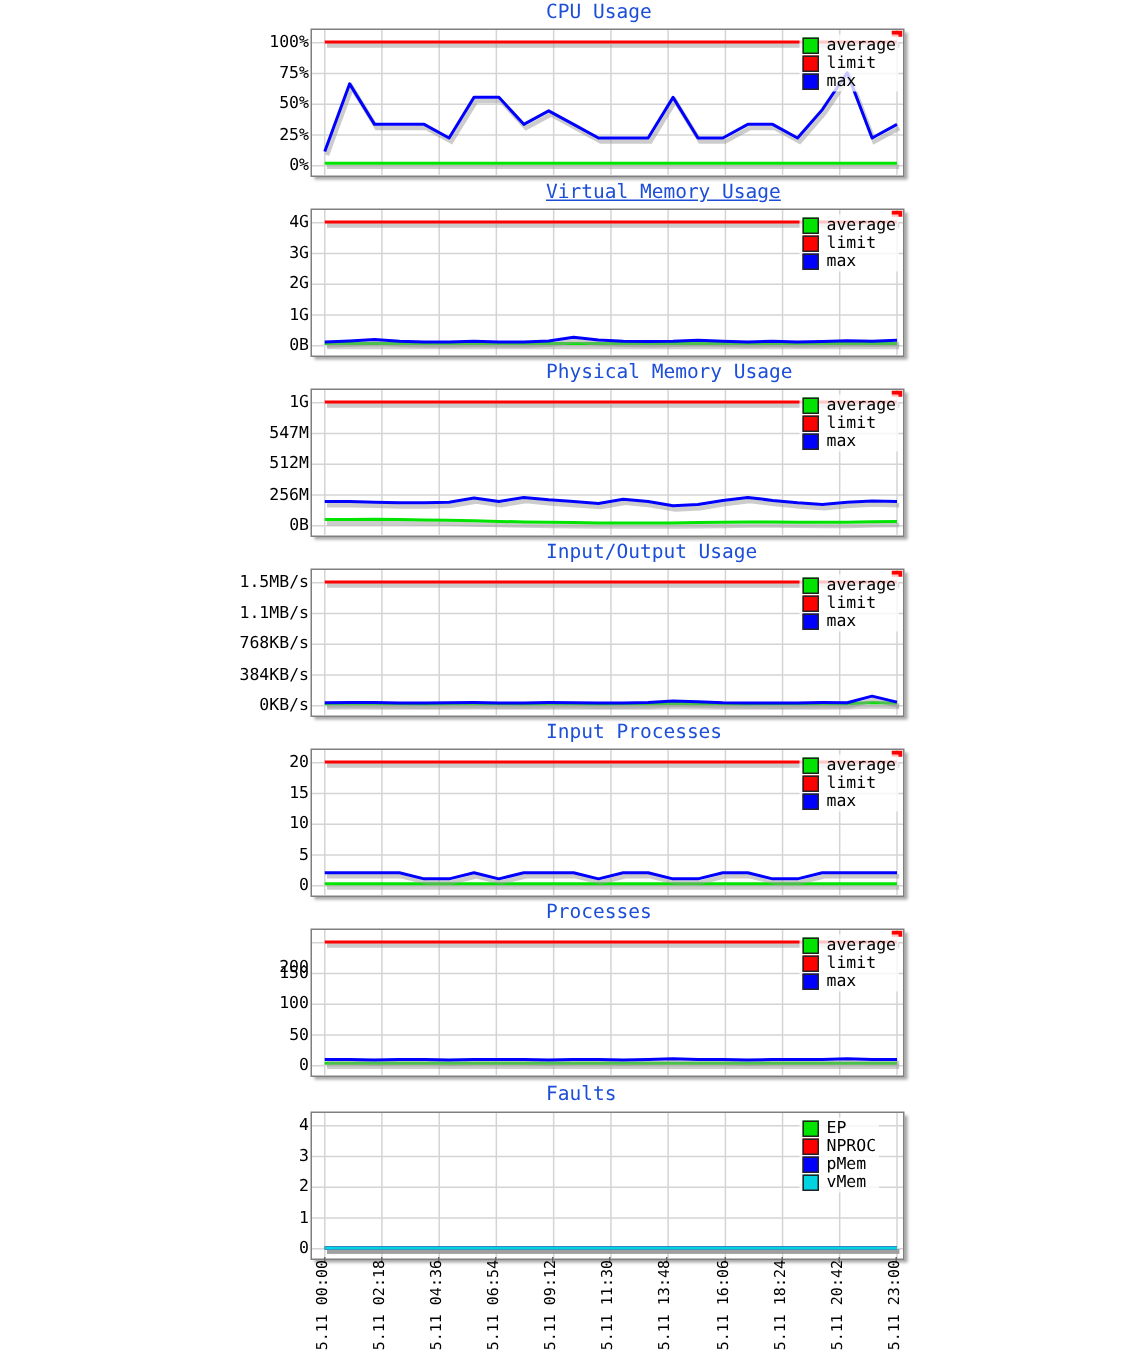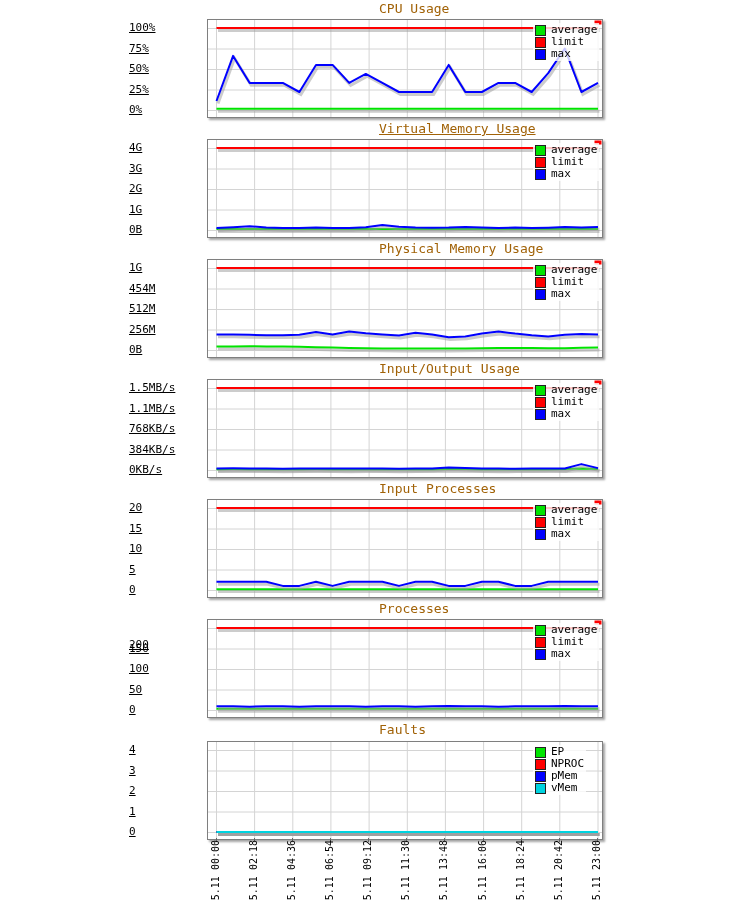--- a/index.html
+++ b/index.html
@@ -1,20 +1,20 @@
 <!DOCTYPE html>
 <html><head>
 <meta charset="utf-8">
 <style>
   html,body{margin:0;padding:0;background:#ffffff;}
   #page{position:relative;width:753px;height:910px;background:#ffffff;overflow:hidden;
         font-family:"DejaVu Sans Mono", monospace;}
-  .chart-title{position:absolute;left:379px;font:13px "DejaVu Sans Mono",monospace;color:#a16207;white-space:pre;}
-  .ylab{position:absolute;left:129px;width:62px;height:12px;line-height:12px;text-align:left;
-        font:11px "DejaVu Sans Mono",monospace;color:#000;white-space:pre;text-decoration:underline;}
+  .chart-title{position:absolute;left:364px;font:13px "DejaVu Sans Mono",monospace;color:#1d4ed8;white-space:pre;}
+  .ylab{position:absolute;left:144px;width:62px;height:12px;line-height:12px;text-align:right;
+        font:11px "DejaVu Sans Mono",monospace;color:#000;white-space:pre;}
   .plot{position:absolute;left:207px;width:394px;height:97px;background:#fff;border:1px solid #7f7f7f;
         box-shadow:2px 2px 2px rgba(90,90,90,0.55);}
   .legend{position:absolute;left:533px;background:rgba(255,255,255,0.78);padding:1px 2px;}
   .legend-row{display:flex;align-items:center;height:12px;}
   .swatch{width:9px;height:9px;border:1px solid #222;margin-right:5px;flex:none;}
   .legend-label{font:11px "DejaVu Sans Mono",monospace;line-height:12px;color:#000;white-space:pre;}
   .xlab{position:absolute;top:840px;writing-mode:vertical-rl;transform:rotate(180deg);
         font:10px "DejaVu Sans Mono",monospace;color:#000;white-space:pre;}
   .xtick{position:absolute;top:838px;width:1px;height:4px;background:#666;}
 </style>
@@ -128,21 +128,21 @@
         </div>
         <div class="legend-row">
           <span class="swatch" style="background: rgb(0, 0, 255);"></span>
           <span class="legend-label">max</span>
         </div>
       </div>
     </div>
     <div style="position: absolute; left: 0px; top: 0px;">
       <div class="chart-title" style="top: 241px;">Physical Memory Usage</div>
       <div class="ylab" style="top: 261px;">1G</div>
-      <div class="ylab" style="top: 281.5px;">454M</div>
+      <div class="ylab" style="top: 281.5px;">547M</div>
       <div class="ylab" style="top: 302px;">512M</div>
       <div class="ylab" style="top: 322.5px;">256M</div>
       <div class="ylab" style="top: 343px;">0B</div>
       <svg width="394" height="97" viewBox="0 0 394 97" class="plot" style="top: 259px;">
         <g stroke="#d4d4d4" stroke-width="1">
           <line x1="8.5" y1="0" x2="8.5" y2="97"></line>
           <line x1="46.6" y1="0" x2="46.6" y2="97"></line>
           <line x1="84.8" y1="0" x2="84.8" y2="97"></line>
           <line x1="122.9" y1="0" x2="122.9" y2="97"></line>
           <line x1="161.1" y1="0" x2="161.1" y2="97"></line>

